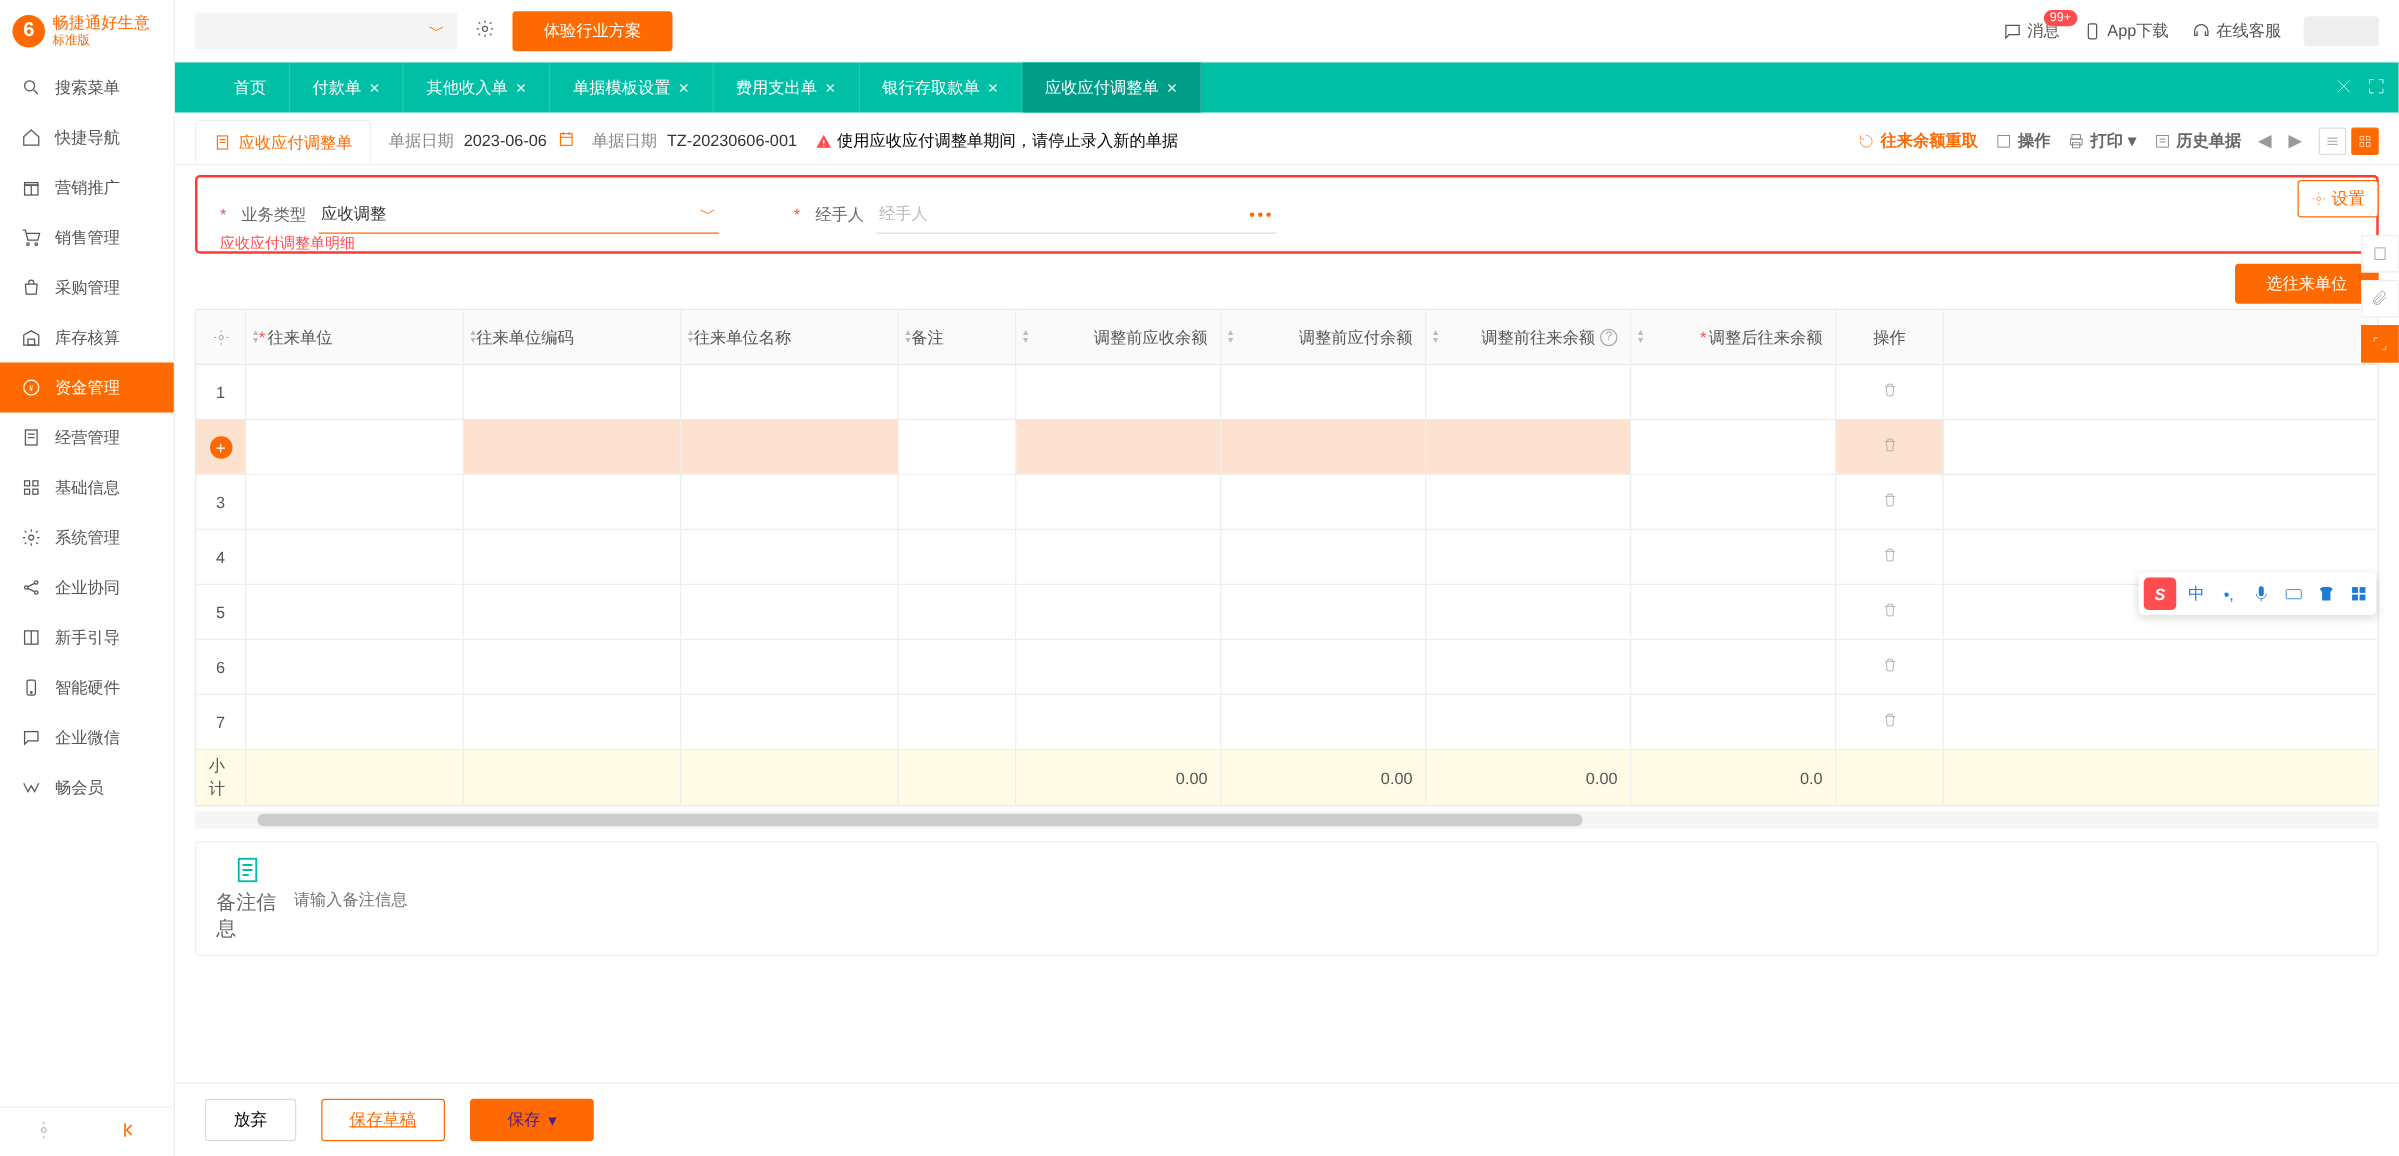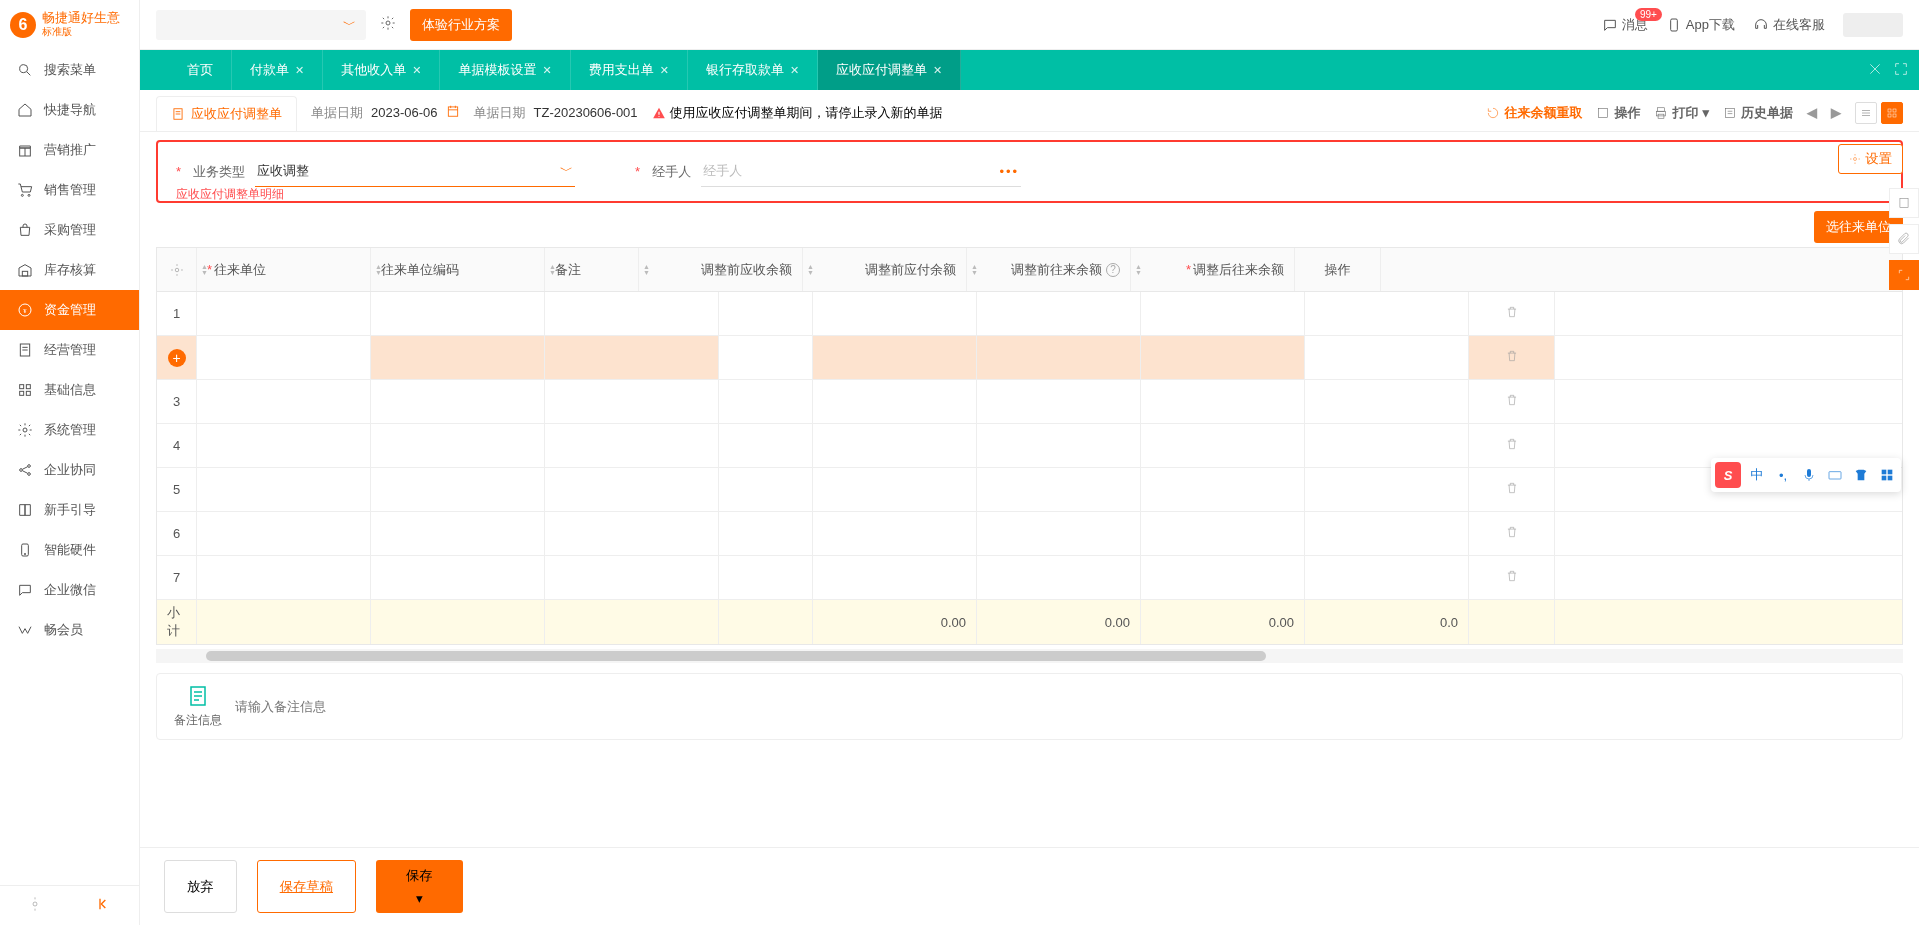--- a/index.html
+++ b/index.html
@@ -21,21 +21,21 @@
 .sidebar-bottom svg { width: 16px; height: 16px; stroke: currentColor; fill: currentColor; }
 
 
 .main { flex: 1; display: flex; flex-direction: column; min-width: 0; position: relative; }
 
 
 .topbar { height: 50px; display: flex; align-items: center; padding: 0 16px; border-bottom: 1px solid #eee; }
 .company-sel { width: 210px; height: 30px; border: none; display: flex; align-items: center; padding: 0 10px; color: #999; background: #f5f5f5; border-radius: 3px; }
 .chev { margin-left: auto; color: #ff6a00; }
 .gear-btn { margin: 0 14px; color: #666; cursor: pointer; }
-.btn-orange { background: #ff6a00; color: #fff; border: none; padding: 7px 12px; border-radius: 3px; cursor: pointer; font-size: 13px; }
+.btn-orange { background: #ff6a00; color: #fff; border: none; padding: 7px 25px; border-radius: 3px; cursor: pointer; font-size: 13px; }
 .top-right { margin-left: auto; display: flex; align-items: center; gap: 18px; color: #555; }
 .top-right .titem { display: flex; align-items: center; gap: 4px; cursor: pointer; position: relative; }
 .badge { position: absolute; top: -8px; right: -14px; background: #ff4d4f; color: #fff; font-size: 10px; padding: 1px 5px; border-radius: 8px; }
 .avatar-ph { width: 60px; height: 24px; background: #eee; border-radius: 3px; }
 
 
 .tabs { height: 40px; background: #00bfa5; display: flex; align-items: stretch; color: #fff; padding-left: 29px; }
 .tab { display: flex; align-items: center; padding: 0 18px; cursor: pointer; border-right: 1px solid rgba(255,255,255,0.15); }
 .tab.active { background: #009e88; }
 .tab-close { margin-left: 6px; font-size: 11px; opacity: .85; }
@@ -104,21 +104,21 @@
 
 .remarks-wrap { padding:10px 16px; display:flex; gap:12px; align-items:center; border:1px solid #eee; margin:10px 16px 0; border-radius:4px; }
 .remark-icon { width:50px; display:flex; flex-direction:column; align-items:center; color:#00bfa5; gap:4px; }
 .remark-icon svg { width:24px; height:24px; stroke:#00bfa5; fill:none; stroke-width:1.5; }
 .remark-input { flex:1; border:none; color:#bbb; font-size:13px; }
 
 
 .footer { margin-top:auto; padding: 12px 24px; display:flex; justify-content:flex-start; gap:20px; border-top:1px solid #eee; }
 .btn-plain { border:1px solid #ddd; background:#fff; padding:7px 22px; border-radius:3px; cursor:pointer; }
 .btn-outline { border:1px solid #ff6a00; background:#fff; color:#ff6a00; padding:7px 22px; border-radius:3px; cursor:pointer;text-decoration:underline; }
-.btn-primary { border:none; background:#ff6a00; color:#000000; padding:7px 30px; border-radius:3px; cursor:pointer; display:flex; align-items:center; gap:6px;flex-direction:column; }
+.btn-primary { border:none; background:#ff6a00; color:#4c1d95; padding:7px 30px; border-radius:3px; cursor:pointer; display:flex; align-items:center; gap:6px; }
 
 
 .right-rail { position:absolute; right:0; top:188px; display:flex; flex-direction:column; gap:6px; }
 .rail-btn { width:30px; height:30px; border:1px solid #eee; background:#fff; display:flex; align-items:center; justify-content:center; cursor:pointer; color:#888; }
 .rail-btn.orange { background:#ff6a00; border-color:#ff6a00; color:#fff; }
 
 
 .ime { position:absolute; right:18px; top:458px; display:flex; align-items:center; gap:6px; background:#fff; padding:4px; border-radius:4px; box-shadow:0 2px 8px rgba(0,0,0,.15); }
 .ime-logo { width:26px; height:26px; background:#ff4d4f; border-radius:4px; display:flex; align-items:center; justify-content:center; color:#fff; font-weight:bold; font-style:italic; }
 .ime-icon { width:20px; height:20px; display:flex; align-items:center; justify-content:center; }
@@ -497,20 +497,24 @@
             </div>
           <div class="th col-unit">
               <span class="sort">▲<br>▼</span>
               <span class="req-col">*</span>
               <span>往来单位</span>
             </div>
           <div class="th col-code">
               <span class="sort">▲<br>▼</span>
               <span>往来单位编码</span>
             </div>
+          <div class="th col-name">
+              <span class="sort">▲<br>▼</span>
+              <span>往来单位名称</span>
+            </div>
           <div class="th col-remark">
               <span class="sort">▲<br>▼</span>
               <span>备注</span>
             </div>
           <div class="th col-amt right">
               <span class="sort">▲<br>▼</span>
               <span>调整前应收余额</span>
             </div>
           <div class="th col-amt right">
               <span class="sort">▲<br>▼</span>
@@ -665,21 +669,21 @@
     </div>
 
     <div class="remarks-wrap">
       <div class="remark-icon">
         <svg viewBox="0 0 24 24">
             <rect x="5" y="3" width="14" height="18"></rect>
             <line x1="8" y1="8" x2="16" y2="8"></line>
             <line x1="8" y1="12" x2="16" y2="12"></line>
             <line x1="8" y1="16" x2="13" y2="16"></line>
           </svg>
-        <span style="font-size:12px; color:#666;">备注信息</span>
+        <span style="font-size:16px; color:#666;">备注信息</span>
       </div>
       <input class="remark-input" placeholder="请输入备注信息" style="">
     </div>
 
     <div class="footer">
       <button class="btn-plain">放弃</button>
       <button class="btn-outline">保存草稿</button>
       <button class="btn-primary">
           <span>保存</span>
           <span>▾</span>

